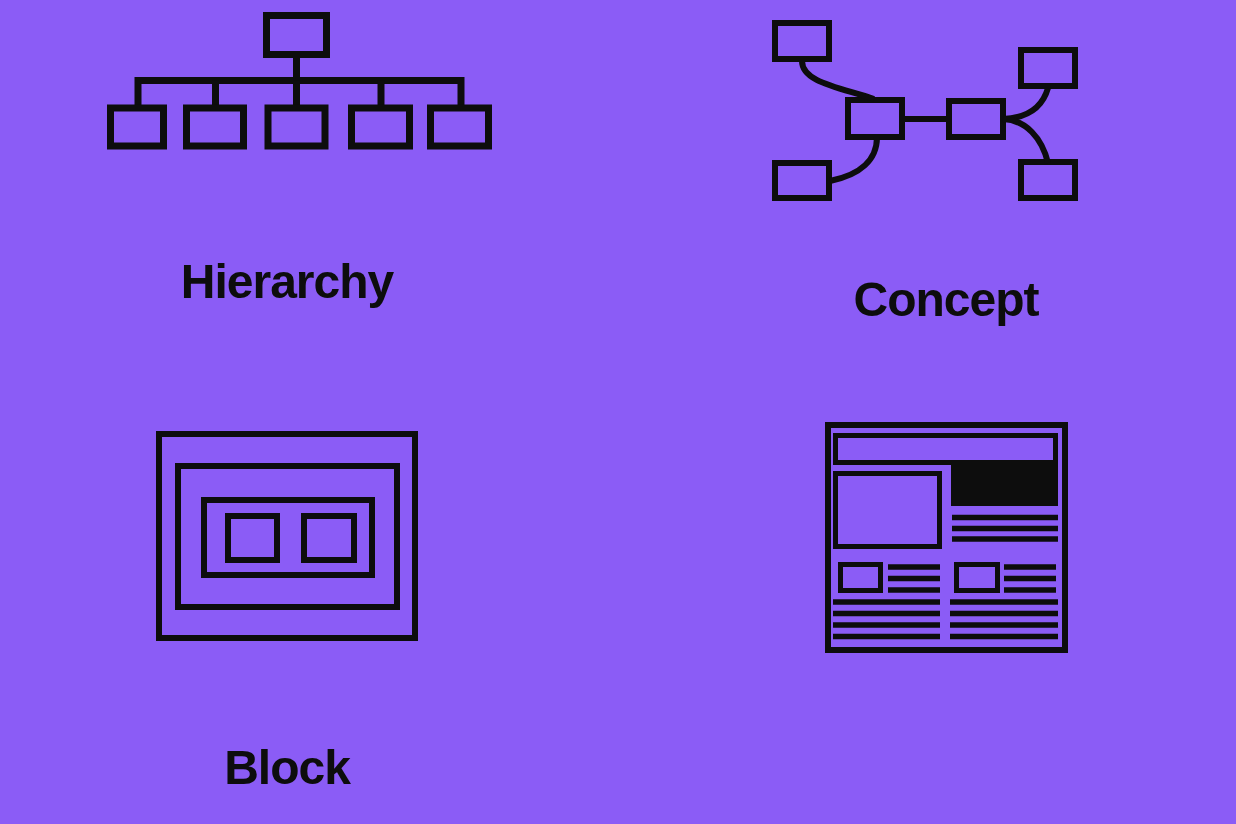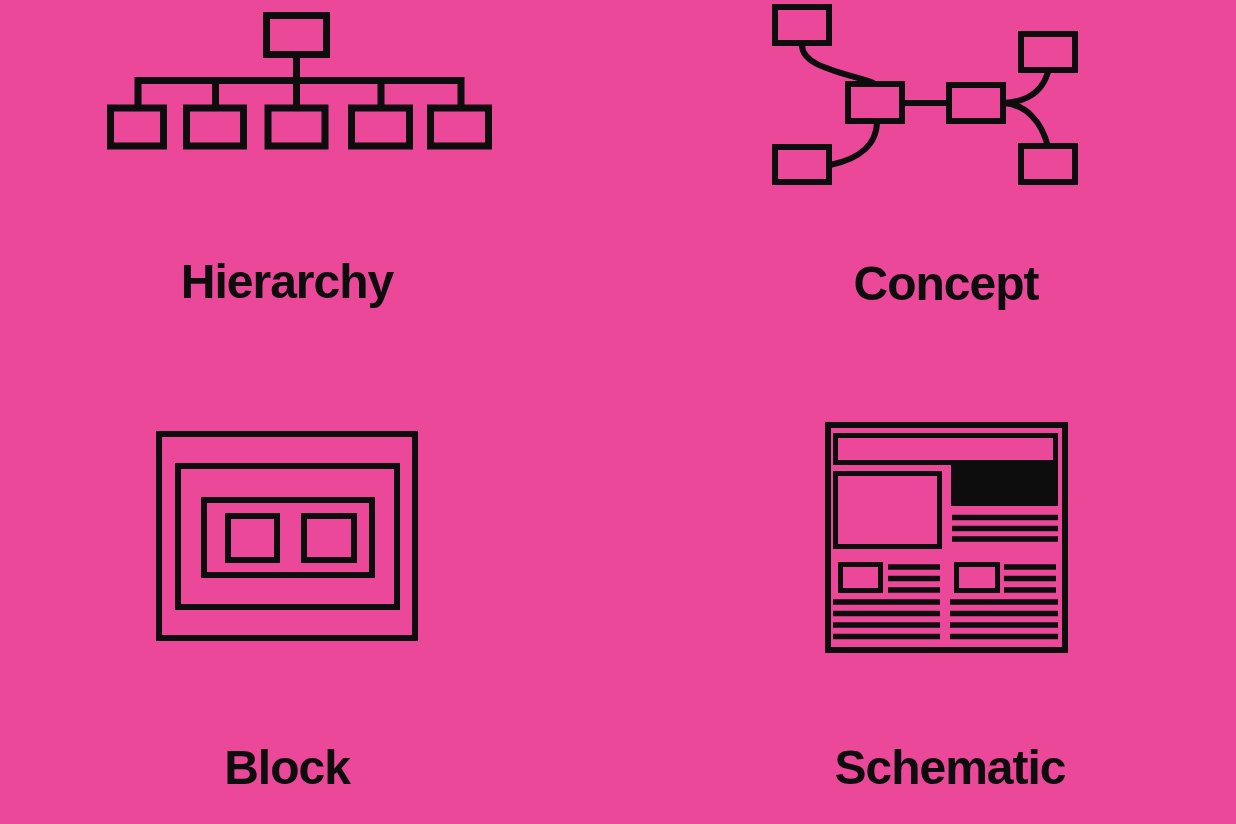--- a/index.html
+++ b/index.html
@@ -4,21 +4,21 @@
 <style>
   html, body {
     margin: 0;
     padding: 0;
     background: #ffffff;
   }
   .canvas {
     position: relative;
     width: 1236px;
     height: 824px;
-    background: #ec4899;
+    background: #8b5cf6;
     overflow: hidden;
     font-family: "Liberation Sans", "DejaVu Sans", sans-serif;
   }
   .option {
     position: absolute;
     width: 618px;
     height: 412px;
     cursor: pointer;
   }
   .option svg {
@@ -38,21 +38,21 @@
     position: absolute;
     transform: translateX(-50%);
     color: #0d0d0d;
     font-size: 48px;
     font-weight: 700;
     letter-spacing: -1px;
     line-height: 1.1;
     white-space: nowrap;
   }
   #opt-hierarchy { left: 0; top: 0; }
-  #opt-concept   { left: 618px; top: 2px; }
+  #opt-concept   { left: 618px; top: 18px; }
   #opt-block     { left: 0; top: 412px; text-decoration: underline; }
   #opt-schematic { left: 618px; top: 412px; }
 
   #hierarchy-svg { left: 100px; top: 8px; }
   #concept-svg   { left: 150px; top: 0px; }
   #block-svg     { left: 155px; top: 18px; }
   #schematic-svg { left: 204px; top: 7px; }
 
   #opt-hierarchy .option-label { left: 287px; top: 256px; }
   #opt-concept   .option-label { left: 328px; top: 256px; }
@@ -170,16 +170,15 @@
         <path d="M11 183 H 118"></path>
         <path d="M11 194.5 H 118"></path>
         <path d="M11 206 H 118"></path>
         <path d="M11 217.5 H 118"></path>
         <path d="M128 183 H 236"></path>
         <path d="M128 194.5 H 236"></path>
         <path d="M128 206 H 236"></path>
         <path d="M128 217.5 H 236"></path>
       </g>
     </svg>
-    <div class="option-label">Schematic</div>
   </div>
 
 </div>
 
 </body></html>

